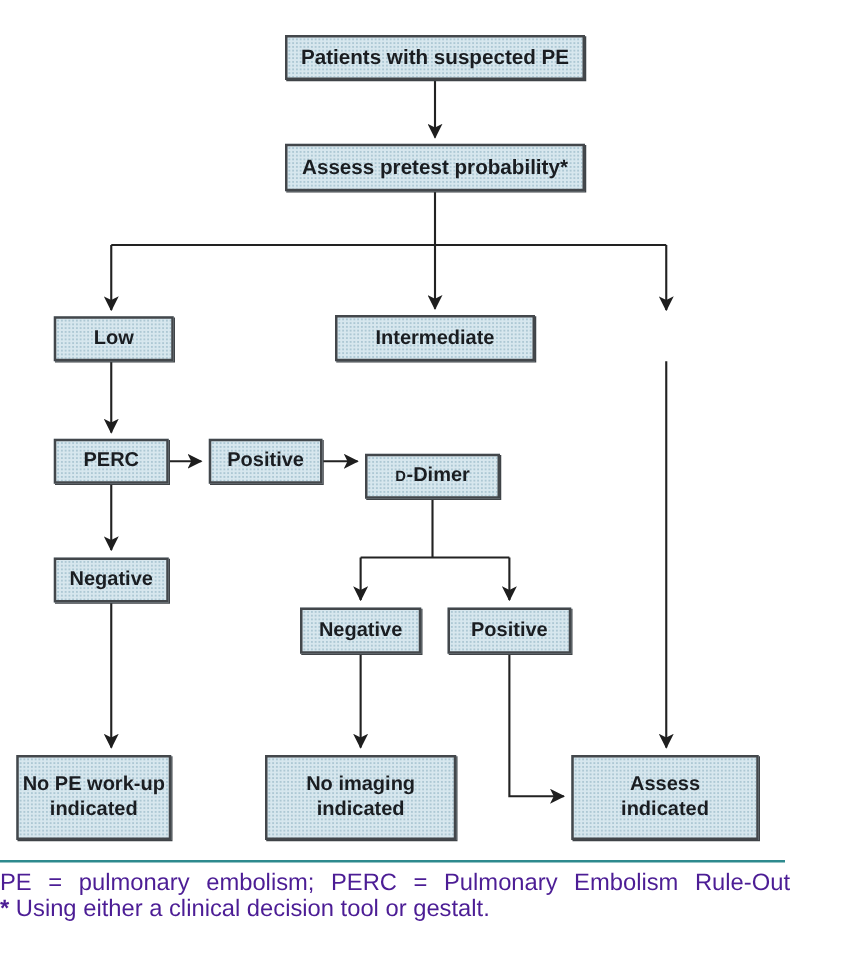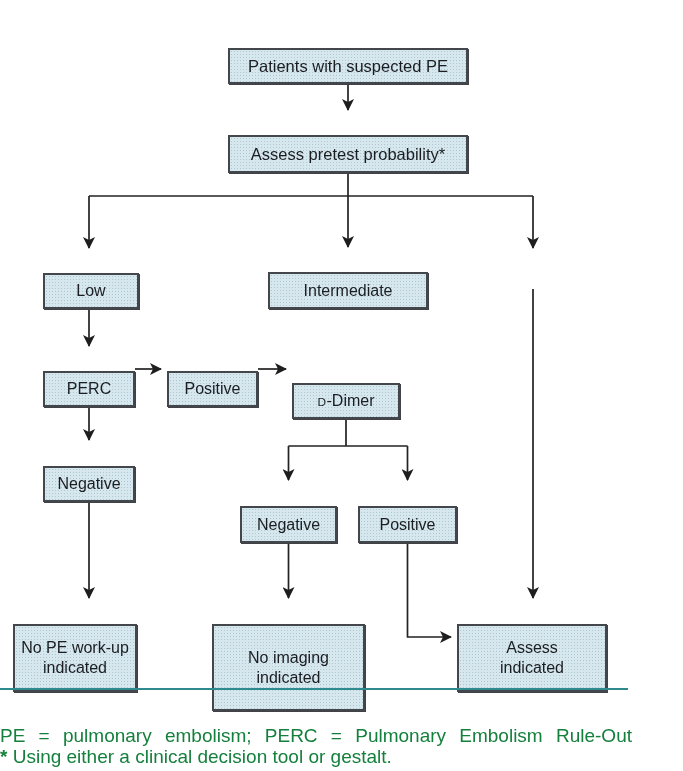--- a/index.html
+++ b/index.html
@@ -7,27 +7,27 @@
           font-family:"Liberation Sans",sans-serif;}
   #arrows{position:absolute;left:0;top:0;width:683px;height:771px;}
 
   .node{position:absolute;box-sizing:border-box;
         background-color:#d7e7ee;
         background-image:radial-gradient(circle, rgba(138,174,190,0.55) 0.8px, transparent 1px);
         background-size:3px 3px;
         border:2px solid #43474b;
         box-shadow:1px 1px 0 #3f4347;
         display:flex;align-items:center;justify-content:center;text-align:center;
-        font-weight:400;color:#1a1d21;font-size:16px;line-height:1.22;margin-top:20px;}
+        font-weight:700;color:#1a1d21;font-size:16px;line-height:1.22;}
   .node.lg{font-size:16.5px;}
   .smallcap{font-size:0.74em;letter-spacing:0.5px;}
 
   .rule{position:absolute;left:0;top:688px;width:628px;height:2px;background:#2e8a8e;}
-  .footer{position:absolute;left:0;top:696px;width:632px;color:#15803d;
-          font-size:19px;line-height:21px;font-weight:400;margin-top:29px;}
+  .footer{position:absolute;left:0;top:696px;width:632px;color:#4c1d95;
+          font-size:19px;line-height:21px;font-weight:400;}
   .footer .just{text-align:justify;text-align-last:justify;}
   .footer .star{font-weight:700;}
 </style>
 </head>
 <body>
 
 <div id="figure">
 
   <svg id="arrows" viewBox="0 0 683 771" xmlns="http://www.w3.org/2000/svg">
     <defs>
@@ -94,21 +94,21 @@
   </div>
 
   <div class="node" style="left:358px;top:486px;width:99px;height:37px">
     <span>Positive</span>
   </div>
 
   <div class="node" style="left:13px;top:604px;width:124px;height:68px">
     <span><span>No PE work-up</span><br><span>indicated</span></span>
   </div>
 
-  <div class="node" style="left:212px;top:604px;width:153px;height:87px">
+  <div class="node" style="left:212px;top:604px;width:153px;height:68px">
     <span><span>No imaging</span><br><span>indicated</span></span>
   </div>
 
   <div class="node" style="left:457px;top:604px;width:150px;height:68px">
     <span><span>Assess</span><br><span>indicated</span></span>
   </div>
 
   <div class="rule"></div>
 
   <div class="footer">

